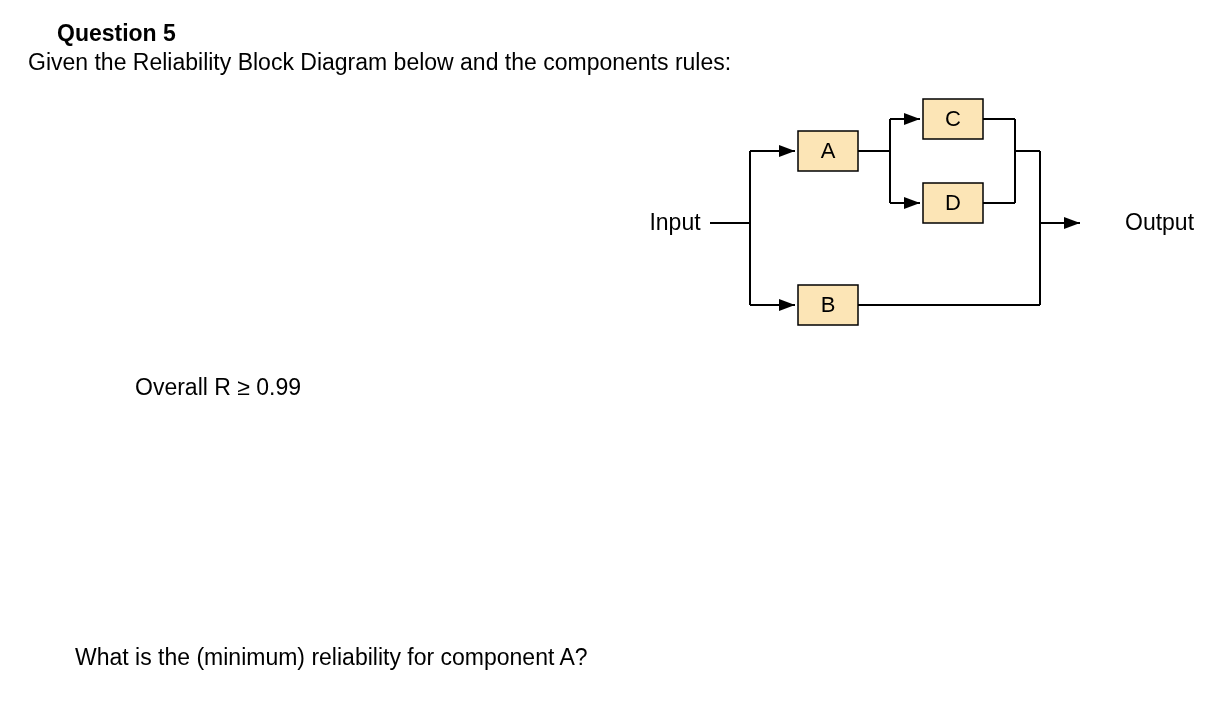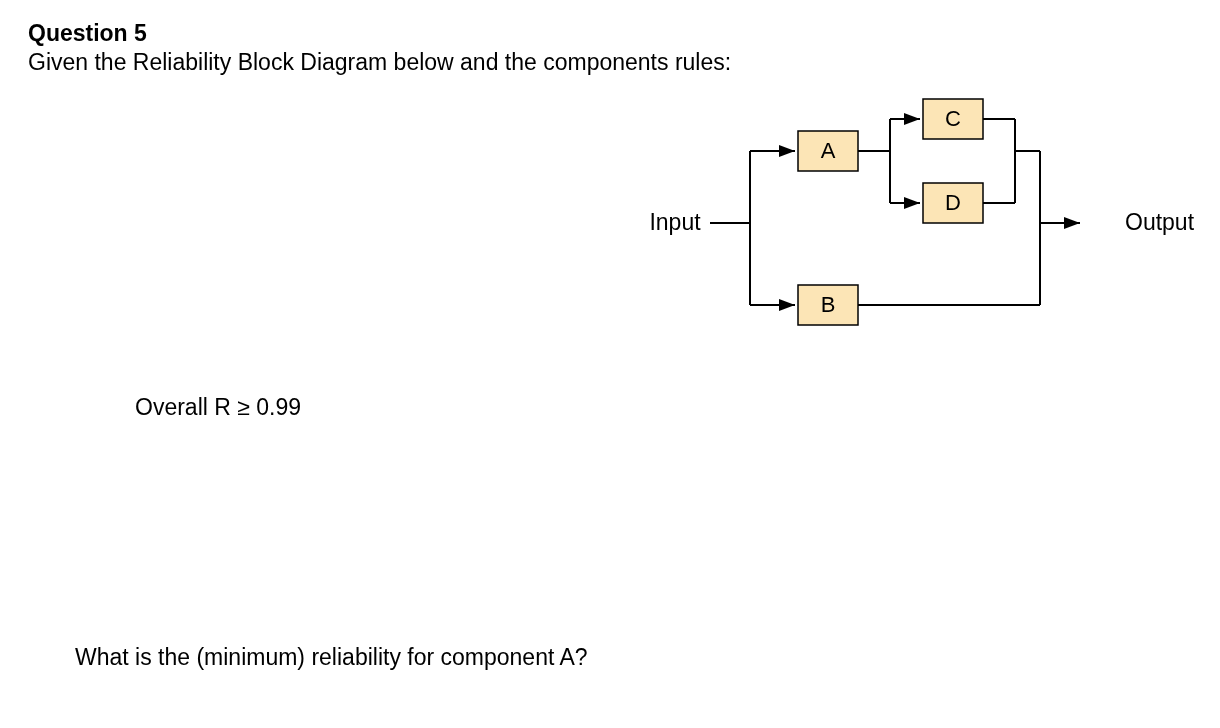--- a/index.html
+++ b/index.html
@@ -6,21 +6,21 @@
   body {
     margin: 0;
     padding: 20px 28px;
     font-family: Arial, Helvetica, sans-serif;
     font-size: 23px;
     color: #000;
     background: #fff;
     width: 1220px;
     height: 728px;
   }
-  .title { font-weight: bold; margin-bottom: 2px; }
+  .title { font-weight: bold; margin-bottom: 2px; margin-left: 29px; }
   .intro { margin-bottom: 10px; }
   .diagram {
     position: absolute;
     left: 630px;
     top: 95px;
     width: 560px;
     height: 250px;
   }
   .diagram svg { overflow: visible; }
   .block {
@@ -30,21 +30,21 @@
   }
   .wire {
     stroke: #000;
     stroke-width: 2;
     fill: none;
   }
   .arrow { fill: #000; }
   .rules {
     position: absolute;
     left: 135px;
-    top: 391px;
+    top: 371px;
     line-height: 1.4;
   }
   .final-q {
     position: absolute;
     left: 75px;
     top: 644px;
   }
   sub { font-size: 0.7em; }
 </style>
 </head>

